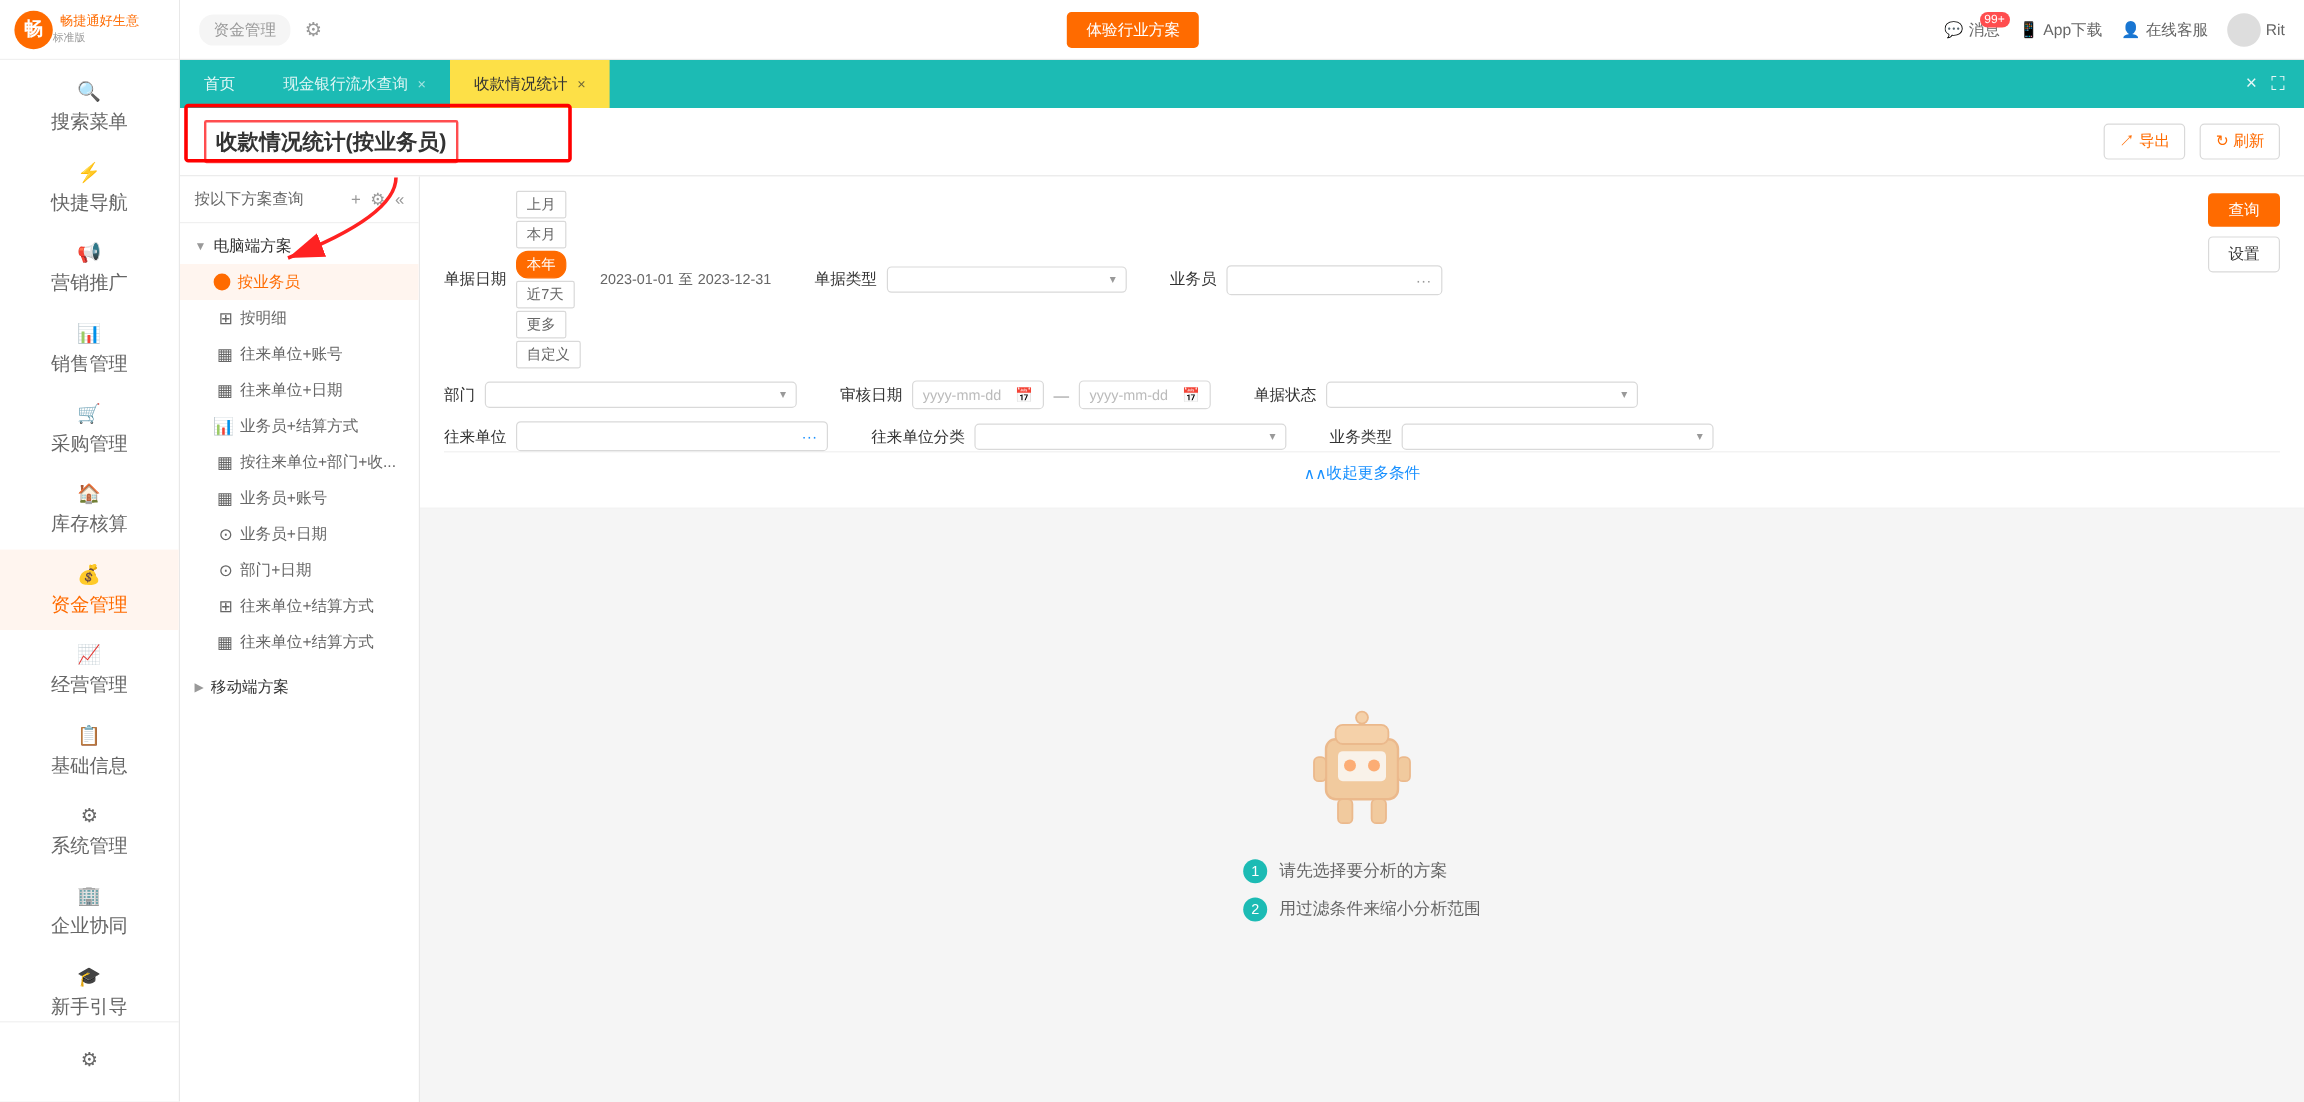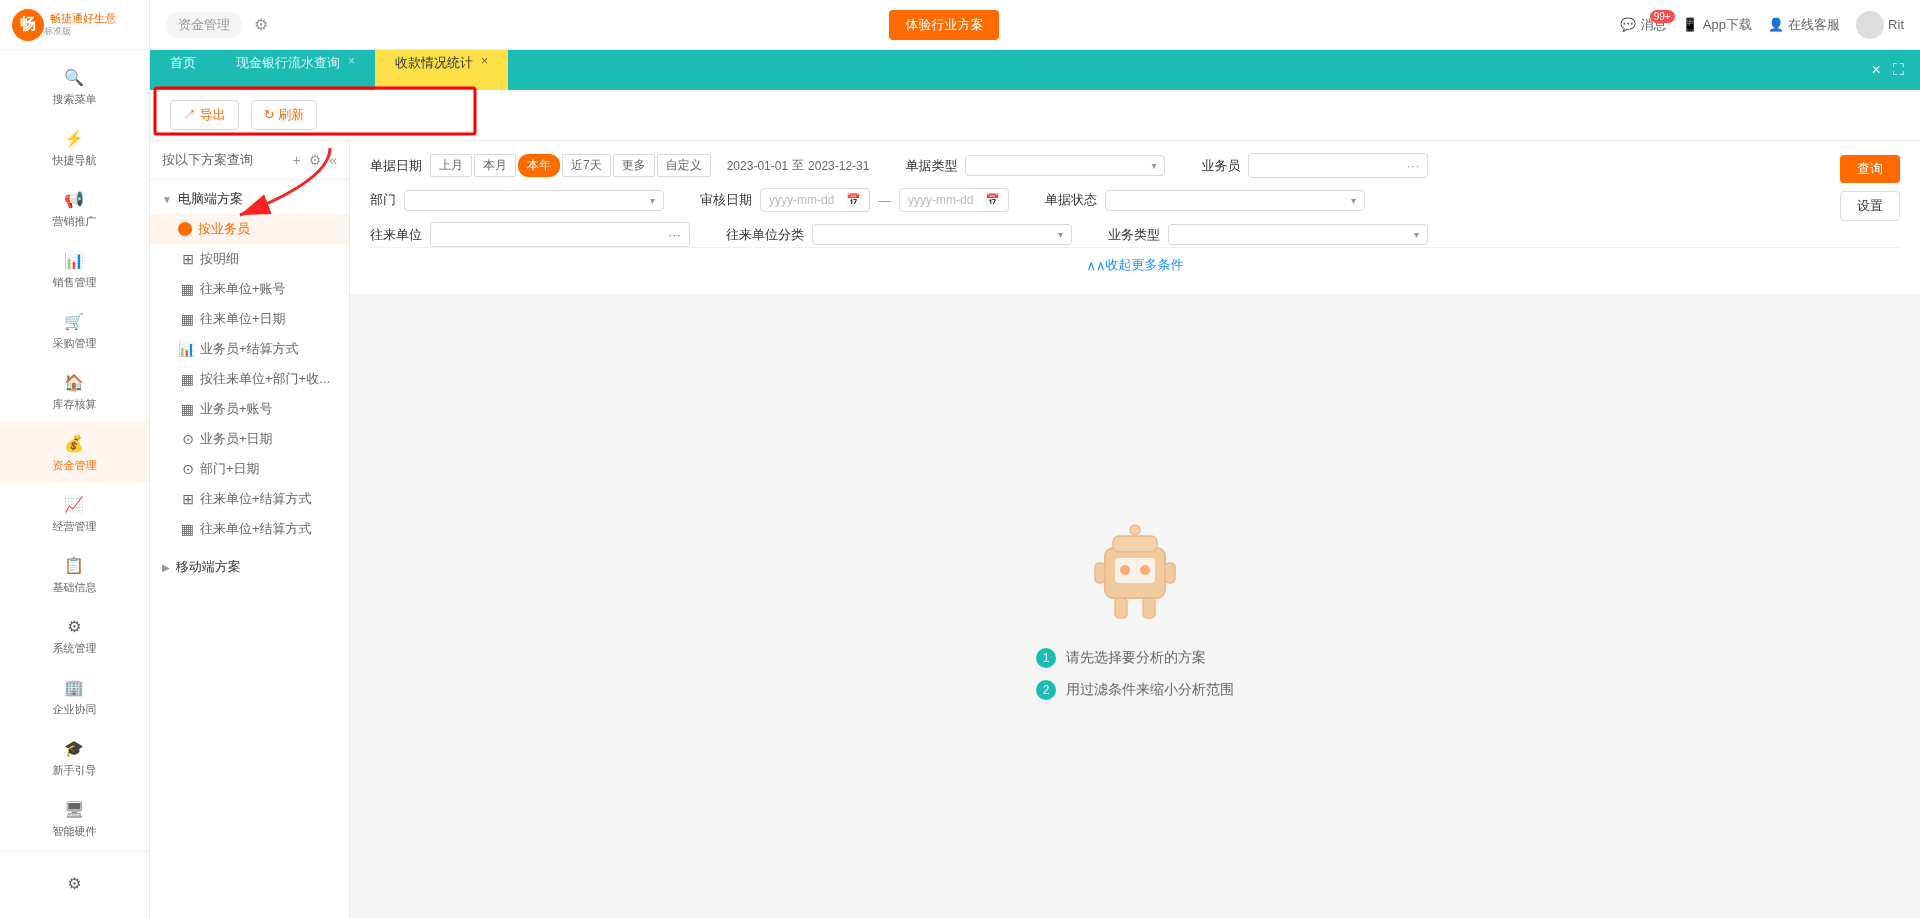--- a/index.html
+++ b/index.html
@@ -12,41 +12,41 @@
     .sidebar { width: 150px; background: #fff; display: flex; flex-direction: column; border-right: 1px solid #e8e8e8; flex-shrink: 0; }
     .sidebar-logo { height: 50px; background: #fff; display: flex; align-items: center; padding: 0 12px; border-bottom: 1px solid #f0f0f0; }
     .logo-icon { width: 32px; height: 32px; background: #ff6b00; border-radius: 50%; display: flex; align-items: center; justify-content: center; color: #fff; font-size: 16px; font-weight: bold; }
     .logo-text { margin-left: 6px; font-size: 11px; color: #ff6b00; line-height: 1.3; }
     .logo-badge { font-size: 9px; color: #999; }
 
     .sidebar-menu { flex: 1; overflow-y: auto; padding: 6px 0; }
     .sidebar-item { display: flex; flex-direction: column; align-items: center; padding: 10px 0; cursor: pointer; color: #666; transition: color 0.2s; }
     .sidebar-item.active { color: #ff6b00; background: #fff5ef; }
     .sidebar-item .s-icon { width: 22px; height: 22px; display: flex; align-items: center; justify-content: center; font-size: 16px; margin-bottom: 4px; }
-    .sidebar-item .s-label { font-size: 11px; }
+    .sidebar-item .s-label { font-size: 16px; }
     .sidebar-bottom { padding: 10px 0; border-top: 1px solid #f0f0f0; }
 
     
     .main-area { flex: 1; display: flex; flex-direction: column; overflow: hidden; }
 
     
     .topbar { height: 50px; background: #fff; display: flex; align-items: center; padding: 0 16px; border-bottom: 1px solid #e8e8e8; justify-content: space-between; }
     .topbar-left { display: flex; align-items: center; gap: 12px; }
     .topbar-breadcrumb { color: #999; font-size: 13px; background: #f5f5f5; padding: 4px 12px; border-radius: 12px; }
     .topbar-settings { color: #999; font-size: 16px; cursor: pointer; }
     .topbar-trial-btn { background: #ff6b00; color: #fff; border: none; padding: 6px 16px; border-radius: 4px; cursor: pointer; font-size: 13px; }
     .topbar-right { display: flex; align-items: center; gap: 16px; color: #666; font-size: 13px; }
     .msg-icon-wrap { position: relative; cursor: pointer; display: flex; align-items: center; gap: 4px; }
     .badge { background: #ff4d4f; color: #fff; font-size: 10px; padding: 1px 4px; border-radius: 8px; position: absolute; top: -6px; right: -8px; margin-left: 32px; }
     .topbar-right-item { display: flex; align-items: center; gap: 4px; cursor: pointer; color: #666; }
     .user-avatar { width: 28px; height: 28px; border-radius: 50%; background: #ddd; }
 
     
     .tabbar { height: 40px; background: #1cbbb4; display: flex; align-items: center; padding: 0 0; position: relative; }
-    .tab-item { height: 40px; display: flex; align-items: flex-start; padding: 4px 20px; cursor: pointer; font-size: 13px; color: rgba(255,255,255,0.85); position: relative; }
+    .tab-item { height: 40px; display: flex; align-items: center; padding: 14px 20px; cursor: pointer; font-size: 13px; color: rgba(255,255,255,0.85); position: relative; }
     .tab-item.active { background: #fde047; color: #333; }
     .tab-item .tab-close { margin-left: 8px; opacity: 0.7; font-size: 12px; }
     .tab-item.home { color: rgba(255,255,255,0.9); }
     .tabbar-controls { margin-left: auto; display: flex; align-items: center; gap: 12px; padding: 0 16px; color: rgba(255,255,255,0.9); font-size: 16px; }
 
     
     .page-content { flex: 1; overflow: auto; background: #f5f5f5; }
 
     
     .page-header { background: #fff; padding: 10px 20px; display: flex; align-items: center; justify-content: space-between; border-bottom: 1px solid #e8e8e8; }
@@ -74,21 +74,21 @@
 
     
     .right-panel { flex: 1; display: flex; flex-direction: column; overflow: hidden; }
 
     
     .filter-area { background: #fff; padding: 12px 20px; border-bottom: 1px solid #f0f0f0; }
     .filter-row { display: flex; align-items: center; gap: 16px; margin-bottom: 10px; flex-wrap: wrap; }
     .filter-row:last-child { margin-bottom: 0; }
 
     
-    .date-btns { display: flex; align-items: flex-start; gap: 2px; }
+    .date-btns { display: flex; align-items: flex-start; gap: 2px; flex-direction: column; }
     .date-btn { padding: 2px 8px; font-size: 12px; cursor: pointer; border: 1px solid #d9d9d9; background: #fff; color: #666; border-radius: 2px; }
     .date-btn.active { background: #ff6b00; color: #fff; border-color: #ff6b00; border-radius: 10px; }
     .date-range { display: flex; align-items: center; gap: 4px; font-size: 12px; color: #666; margin-left: 8px; }
 
     .select-field { border: 1px solid #d9d9d9; border-radius: 4px; padding: 4px 8px; font-size: 13px; color: #333; display: flex; align-items: center; justify-content: space-between; min-width: 180px; cursor: pointer; background: #fff; }
     .select-field .arrow-down { color: #999; font-size: 10px; margin-left: 8px; }
     .date-input { border: 1px solid #d9d9d9; border-radius: 4px; padding: 4px 8px; font-size: 12px; color: #bbb; width: 110px; display: flex; align-items: center; justify-content: space-between; cursor: pointer; background: #fff; }
     .date-separator { color: #999; }
 
     .collapse-bar { display: flex; align-items: center; justify-content: center; padding: 8px; color: #1890ff; cursor: pointer; font-size: 13px; border-top: 1px solid #f0f0f0; }
@@ -221,20 +221,21 @@
       </div>
       <div class="tabbar-controls">
         <span style="cursor:pointer;">×</span>
         <span style="cursor:pointer;">⛶</span>
       </div>
     </div>
 
     <div class="page-content">
 
       <div class="page-header">
+        <div class="page-title">收款情况统计(按业务员)</div>
         <div class="header-actions">
           <button class="btn-export">
             <span>↗ </span><span>导出</span>
           </button>
           <button class="btn-refresh">
             <span>↻ </span><span>刷新</span>
           </button>
         </div>
       </div>
 

